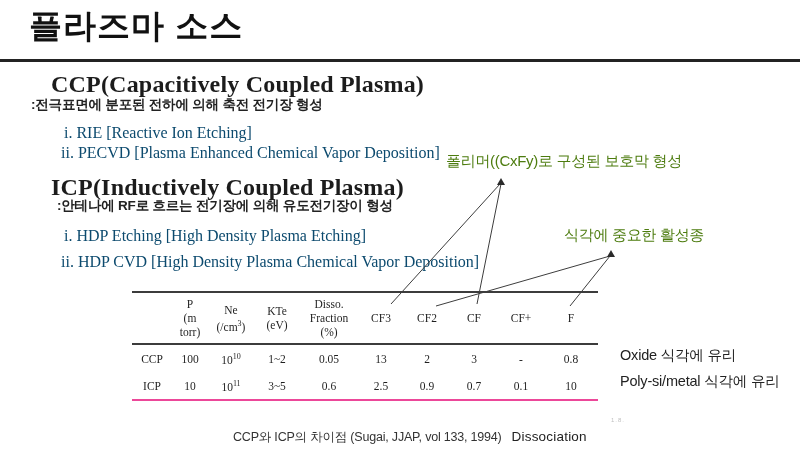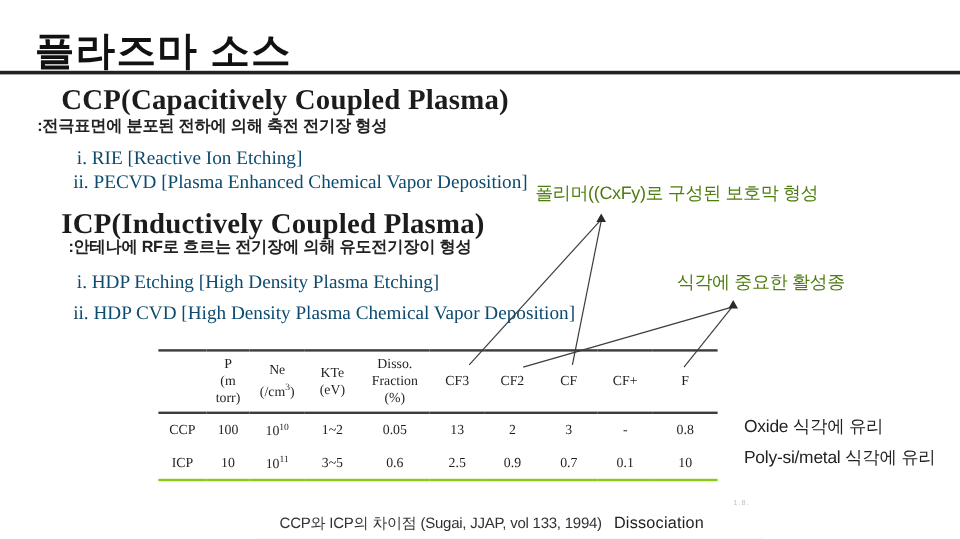--- a/index.html
+++ b/index.html
@@ -1,21 +1,21 @@
 <!DOCTYPE html>
 <html><head>
 <meta charset="utf-8">
 <style>
   html,body{margin:0;padding:0;background:#e8e8e8;}
   #slide{
     position:relative;width:800px;height:449px;background:#ffffff;
     overflow:hidden;font-family:"Liberation Sans",sans-serif;color:#1a1a1a;
   }
   .abs{position:absolute;white-space:nowrap;}
-  .slide-title{left:29px;top:20px;font-size:33px;font-weight:800;letter-spacing:1px;color:#111;}
+  .slide-title{left:29px;top:4px;font-size:33px;font-weight:800;letter-spacing:1px;color:#111;}
   .title-rule{left:0;top:59px;width:800px;height:3px;background:#232323;}
   .sec-heading{font-family:"Liberation Serif",serif;font-size:24px;color:#1c1c1c;letter-spacing:.2px;font-weight:bold;}
   .ccp-heading{left:51px;top:71px;}
   .icp-heading{left:51px;top:174px;}
   .sec-sub{font-size:13.5px;font-weight:700;color:#222;letter-spacing:-.2px;}
   .ccp-sub{left:31px;top:96px;}
   .icp-sub{left:57px;top:197px;}
   .list-item{font-family:"Liberation Serif",serif;font-size:16px;color:#0c4a6e;}
   .ccp-i1{left:64px;top:124px;}
   .ccp-i2{left:61px;top:144px;}
@@ -45,21 +45,21 @@
   #ptable col:nth-child(6){width:46px;}
   #ptable col:nth-child(7){width:46px;}
   #ptable col:nth-child(8){width:48px;}
   #ptable col:nth-child(9){width:46px;}
   #ptable col:nth-child(10){width:54px;}
   #ptable th{
     font-weight:400;text-align:center;vertical-align:middle;height:48px;
     border-top:2px solid #3c3c3c;border-bottom:2px solid #3c3c3c;line-height:14px;padding:1px 0;
   }
   #ptable td{text-align:center;vertical-align:middle;height:27px;padding:0;}
-  #ptable tr:last-child td{border-bottom:2px solid #84cc16;font-family:Liberation Serif, serif;}
+  #ptable tr:last-child td{border-bottom:2px solid #ec4899;font-family:Liberation Serif, serif;}
   #ptable sup{font-size:8px;}
   svg.overlay{position:absolute;left:0;top:0;pointer-events:none;}
 </style>
 </head>
 <body>
 
 <div id="slide">
 
   <div class="abs slide-title">플라즈마 소스</div>
   <div class="abs title-rule"></div>

